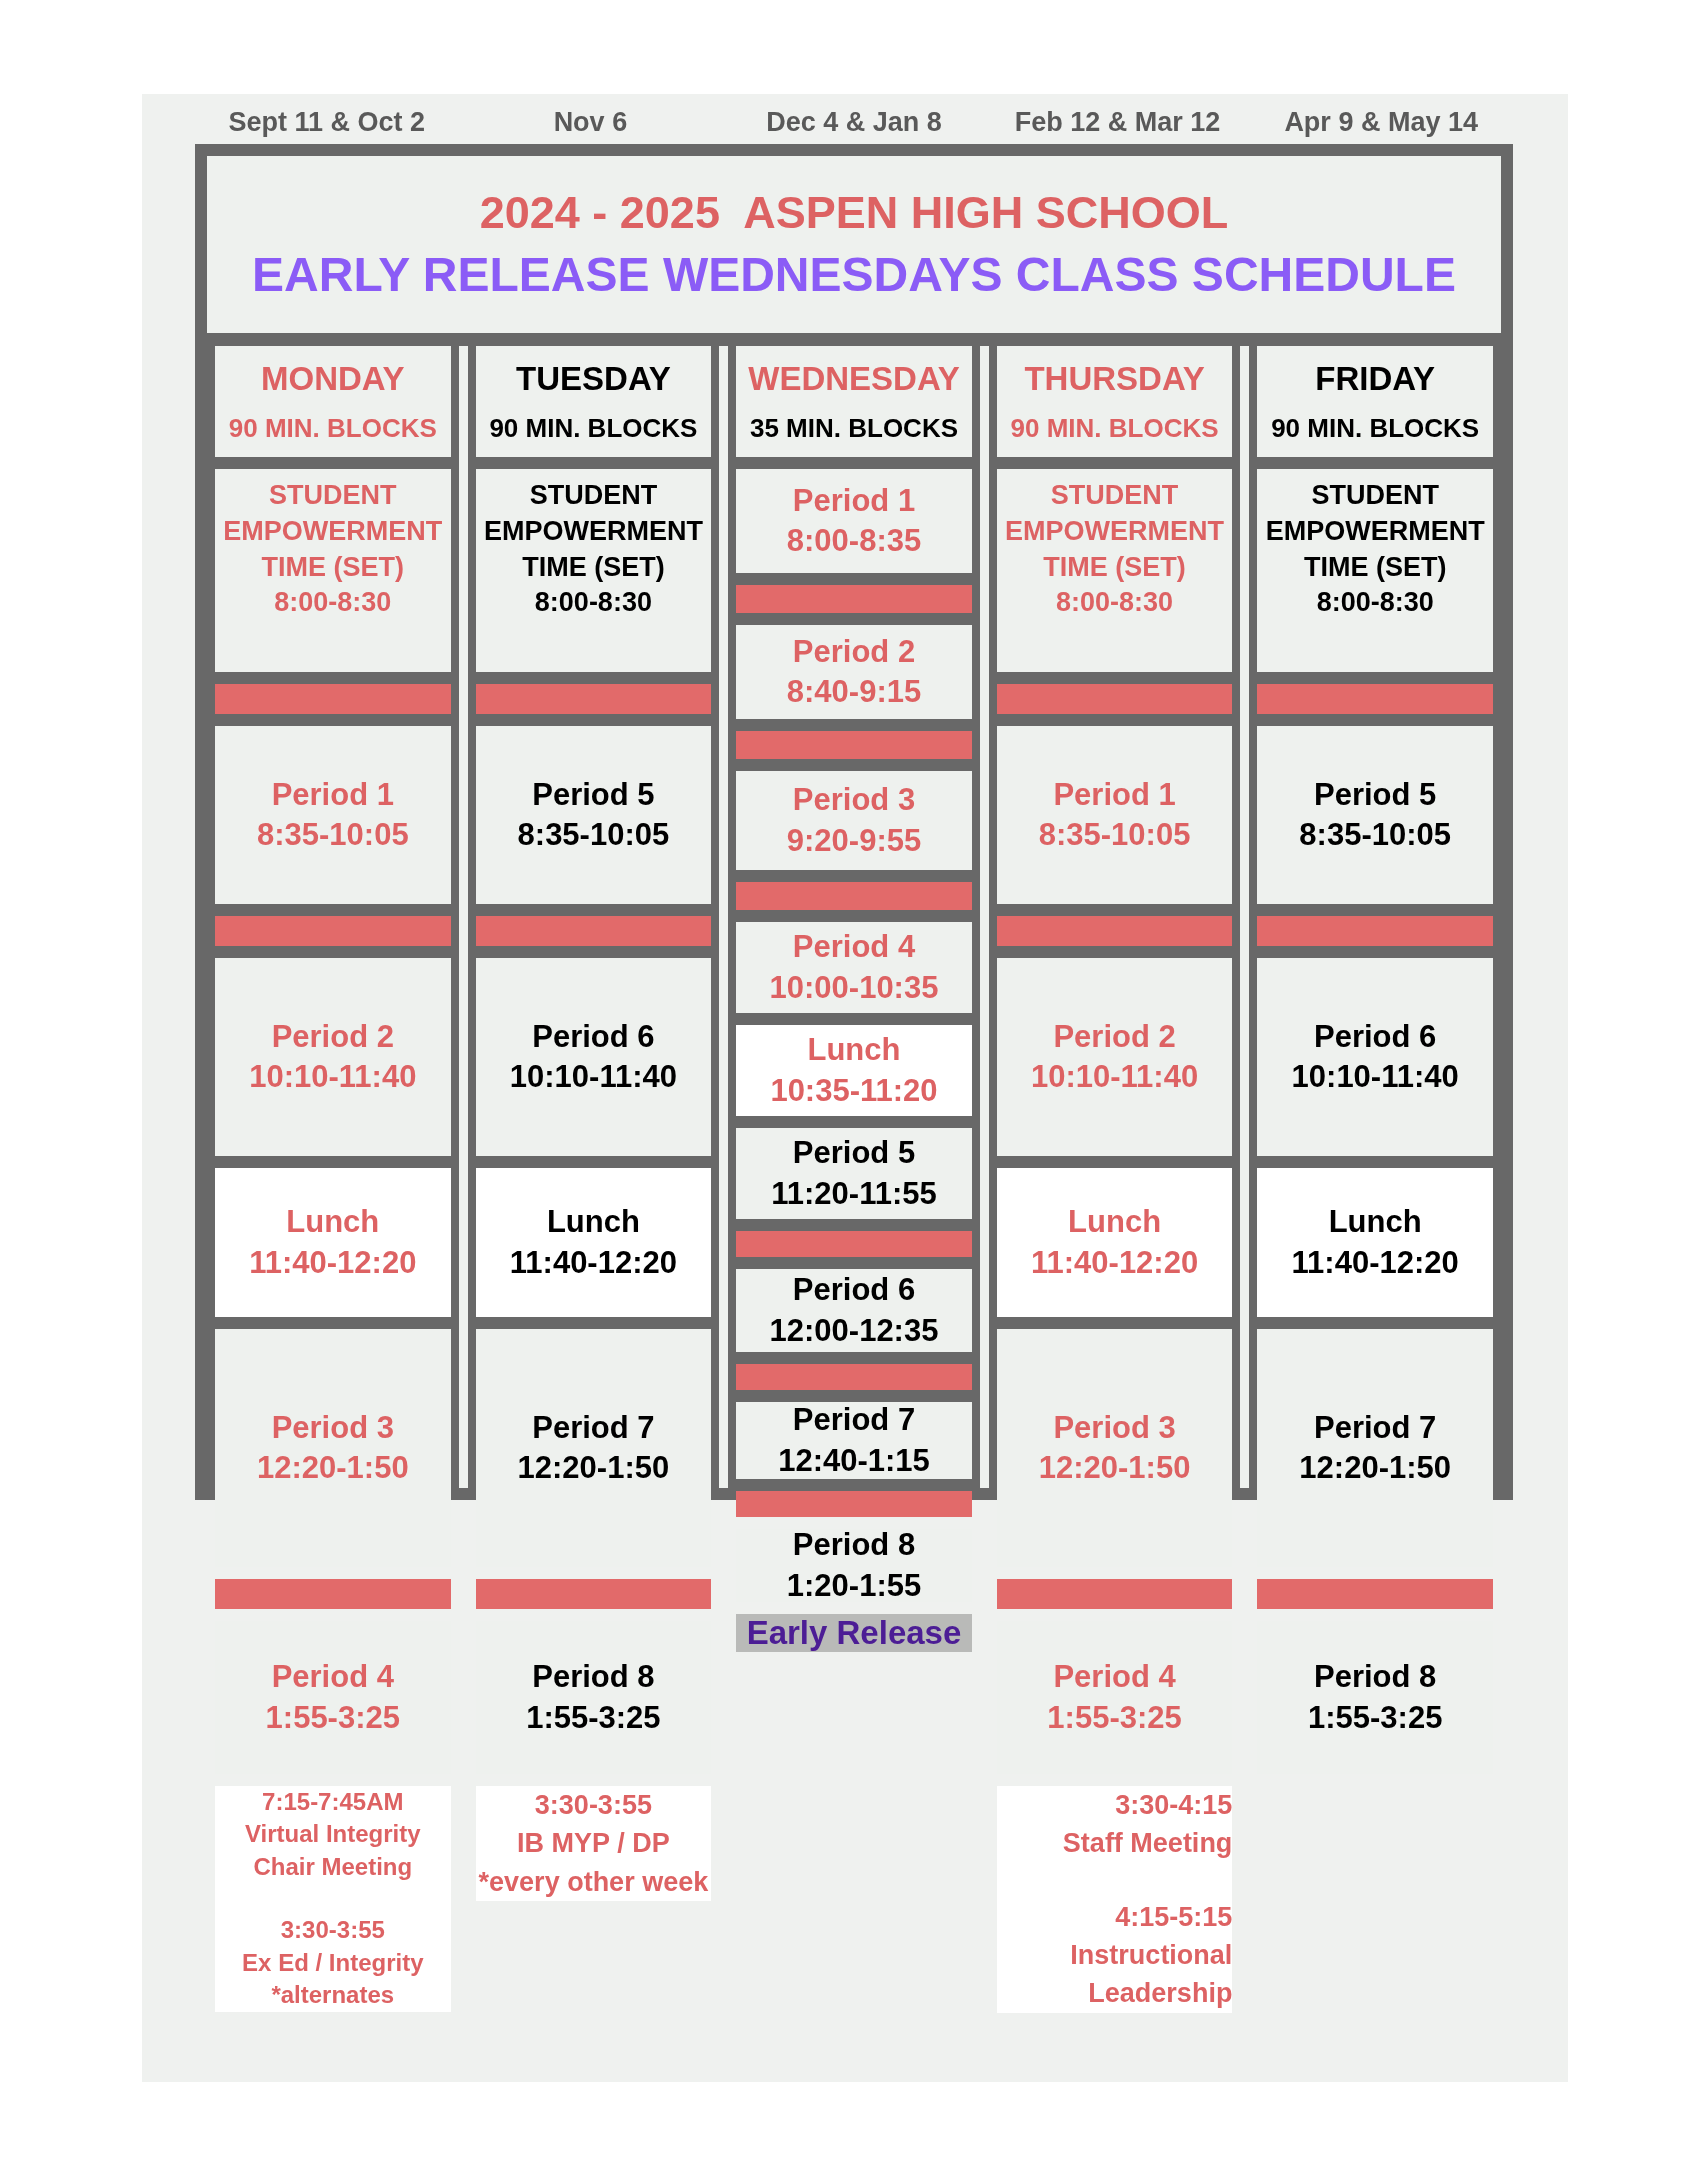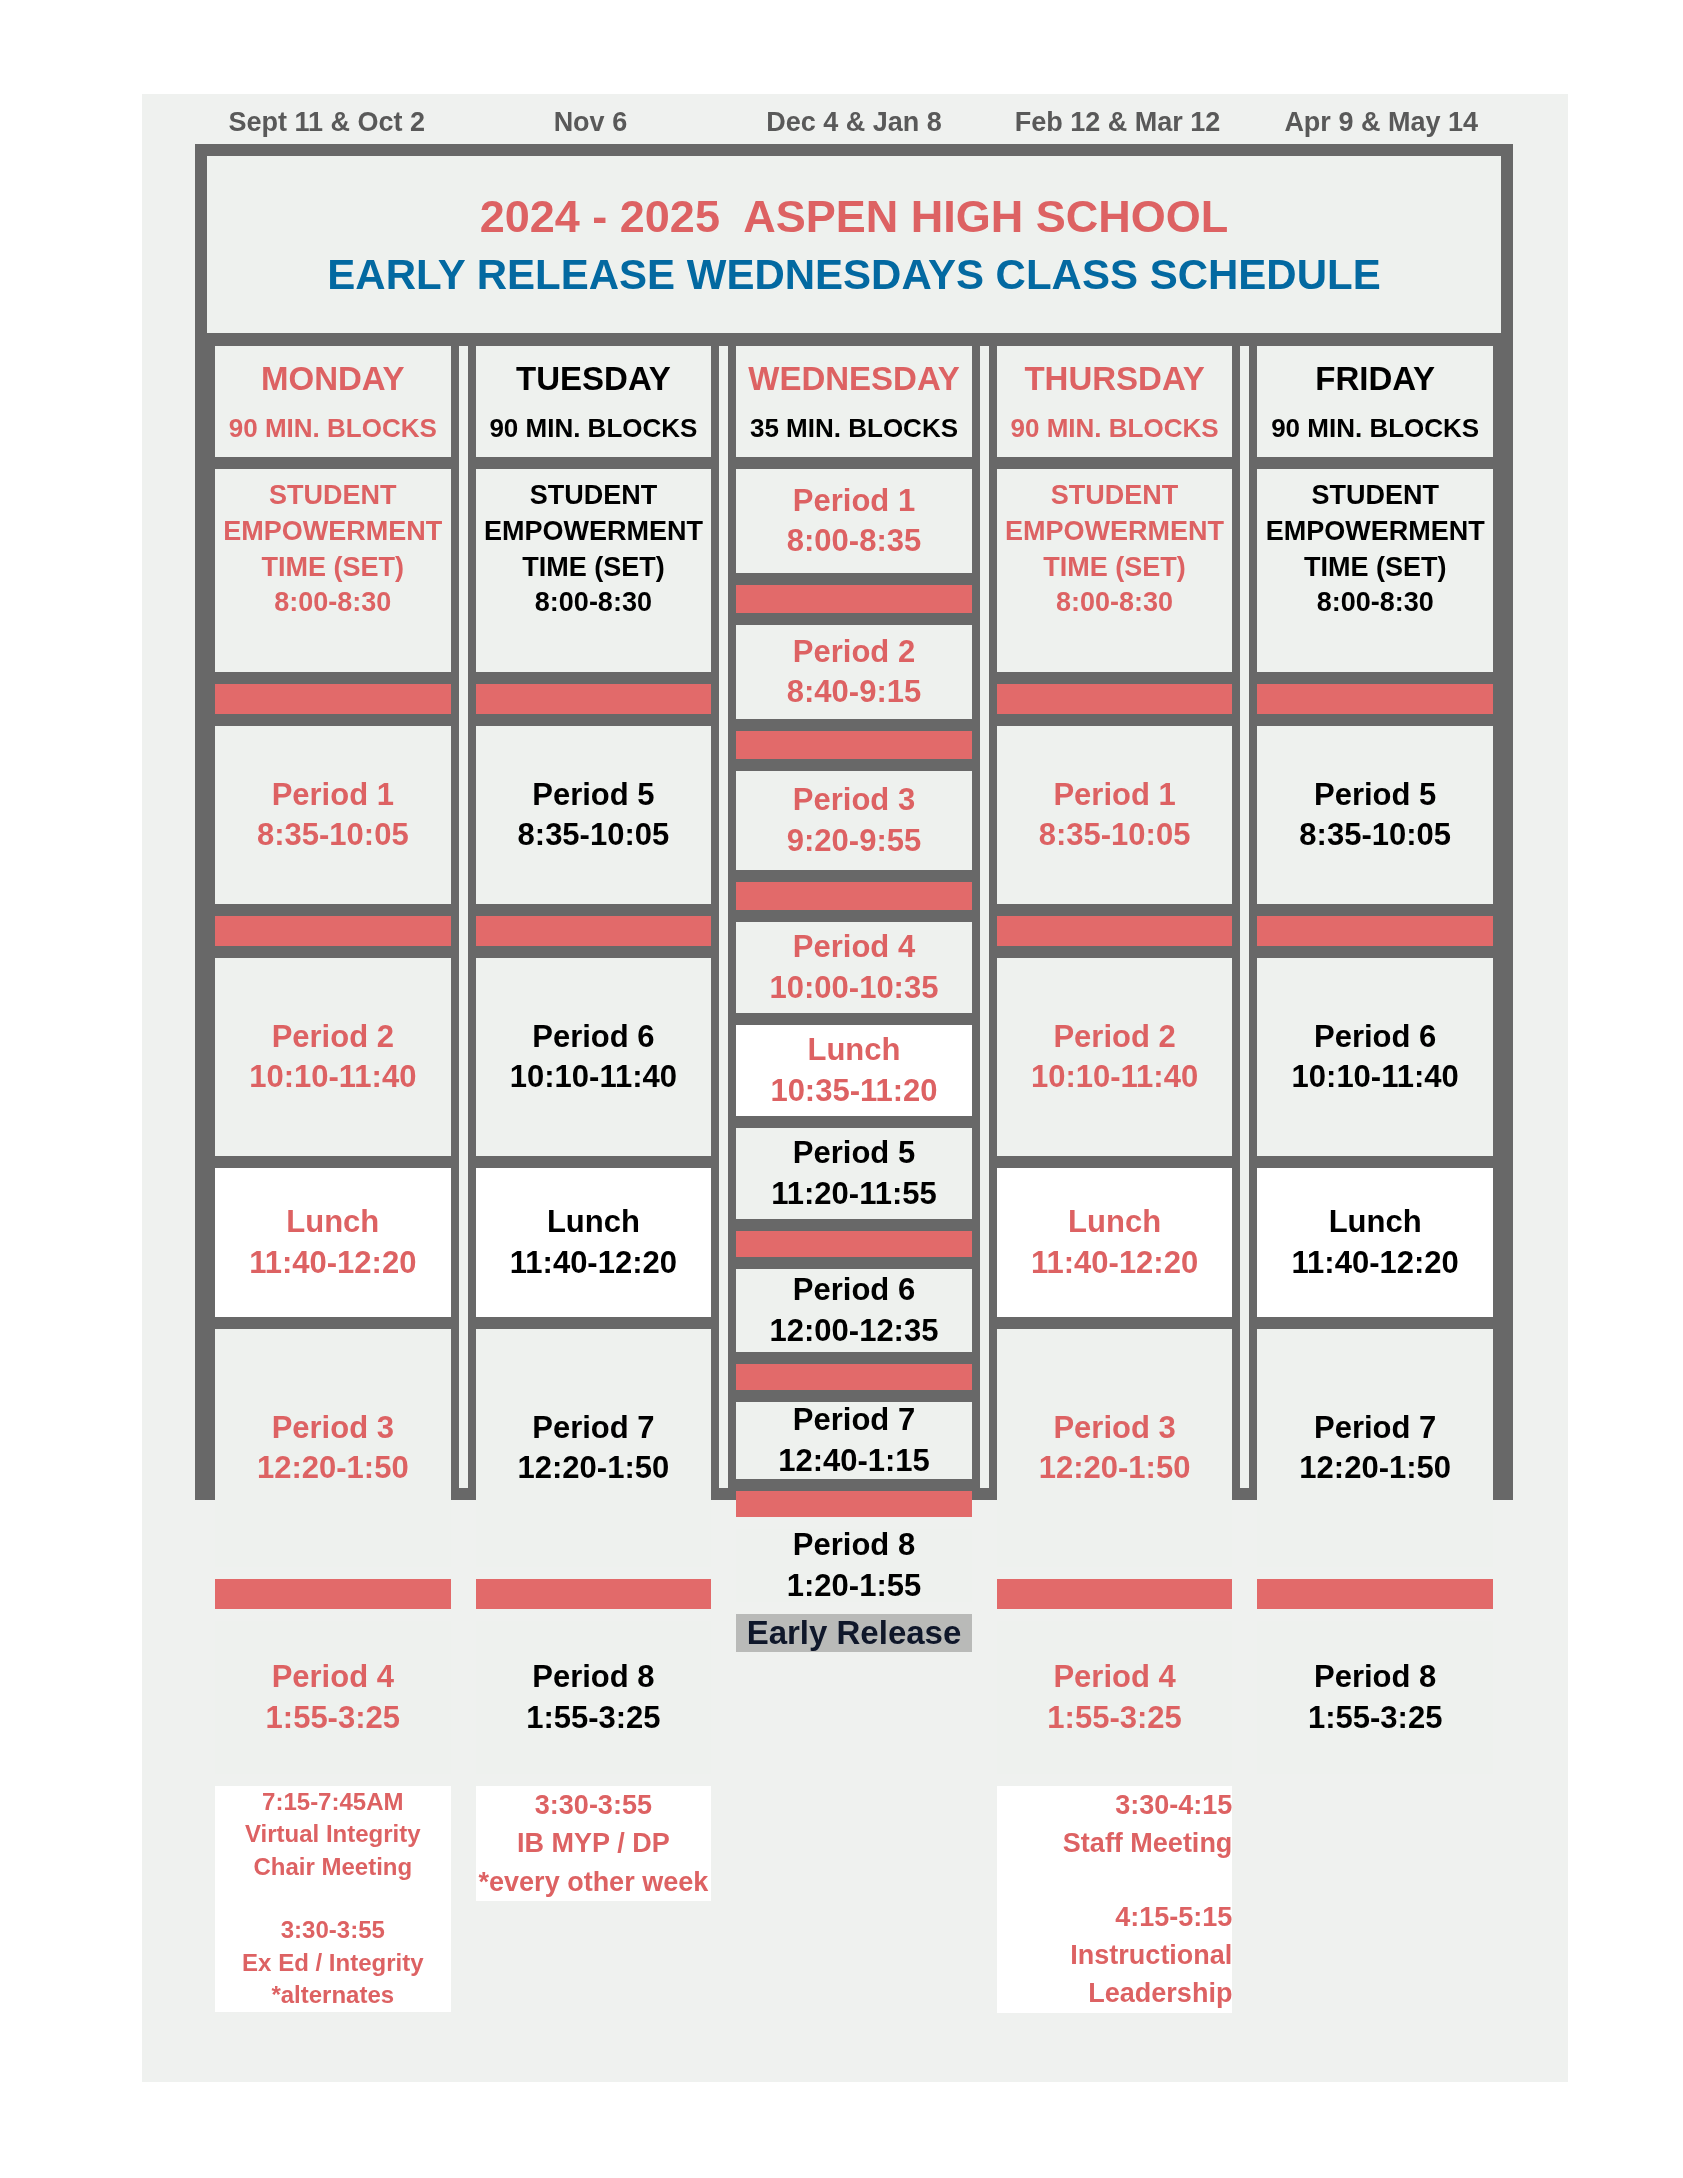--- a/index.html
+++ b/index.html
@@ -34,21 +34,21 @@
     background:#eef1ee;
     display:flex;flex-direction:column;
   }
   .title-cell{
     height:190px;flex:0 0 auto;box-sizing:border-box;
     border-bottom:13px solid #686868;
     display:flex;flex-direction:column;align-items:center;justify-content:center;
     gap:8px;background:#eef1ee;
   }
   .title-line1{font-size:45px;font-weight:bold;color:#dd6263;white-space:pre;}
-  .title-line2{font-size:42px;font-weight:bold;color:#0369a1;white-space:pre;}
+  .title-line2{font-size:48px;font-weight:bold;color:#8b5cf6;white-space:pre;}
   .columns{
     flex:1 1 auto;display:flex;gap:9px;min-height:0;
   }
   .col{
     flex:1;background:#686868;
     display:flex;flex-direction:column;gap:12px;
     padding:0 8px;min-width:0;box-sizing:border-box;
   }
   .cell{
     flex:0 0 auto;background:#eef1ee;box-sizing:border-box;
@@ -62,21 +62,21 @@
   .line{font-size:31px;font-weight:bold;line-height:1.3;min-height:1.3em;white-space:nowrap;}
   .red{color:#dd6263;}
   .gray{color:#000000;}
   .set{padding-bottom:42px;}
   .set .line{font-size:27px;line-height:1.32;}
   .meeting-sm .line{font-size:24px;line-height:1.35;}
   .meeting-md .line{font-size:27px;line-height:1.42;}
   .meeting-lg .line{font-size:31px;line-height:1.45;}
   .bar{background:#e26a6a;}
   .early{background:#b9bab8;}
-  .early-label{color:#0f172a;font-size:33px;font-weight:bold;}
+  .early-label{color:#4c1d95;font-size:33px;font-weight:bold;}
 </style>
 </head>
 <body>
 
 <div class="page">
   <div class="panel">
 
     <div class="dates-row">
       <div class="date-cell">Sept 11 &amp; Oct 2</div>
       <div class="date-cell">Nov 6</div>

